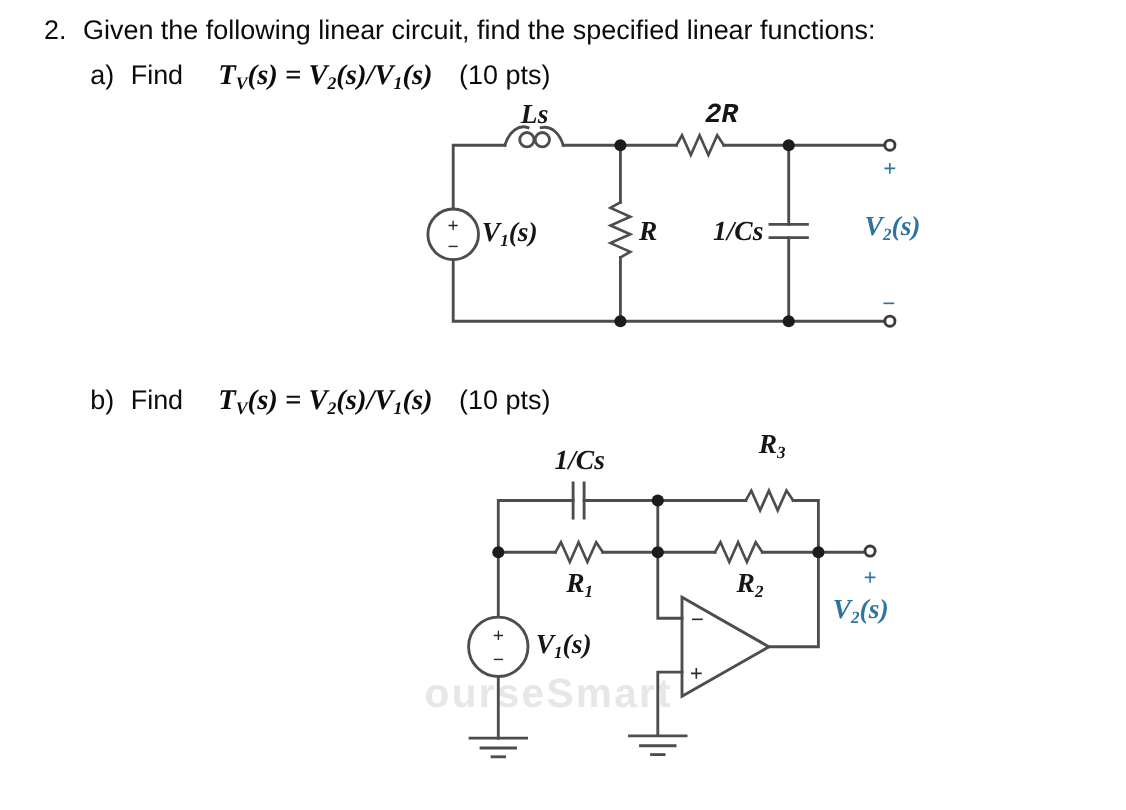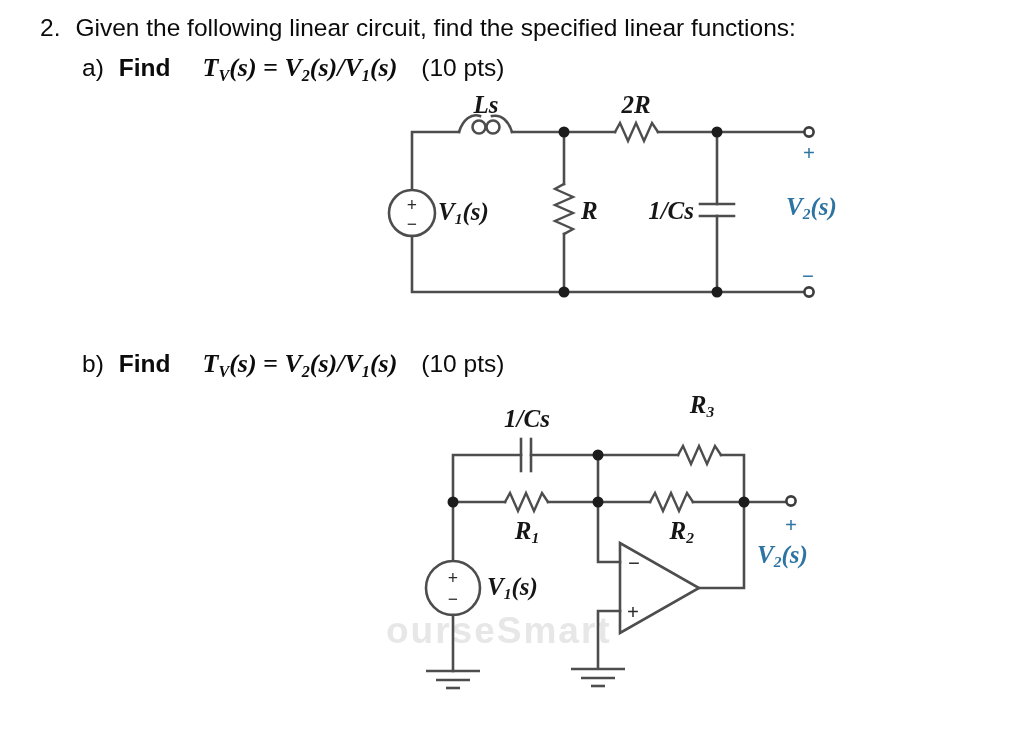--- a/index.html
+++ b/index.html
@@ -17,21 +17,21 @@
     position:absolute;left:40px;top:13px;
     font-size:24.5px;line-height:1.2;color:#0b0b0b;
     display:flex;gap:15px;white-space:nowrap;
   }
   .part-line{
     position:absolute;left:82px;
     font-size:24.5px;color:#0b0b0b;
     display:flex;align-items:baseline;white-space:nowrap;
   }
   .part-line .pfx{margin-right:15px;}
-  .part-line .verb{margin-right:32px;font-weight:bold;}
+  .part-line .verb{margin-right:32px;}
   .part-line .pts{margin-left:24px;}
   .math{
     font-family:"Liberation Serif",serif;
     font-style:italic;font-weight:700;font-size:26px;color:#0c0c0c;
   }
   sub{font-size:62%;line-height:0;vertical-align:-0.28em;letter-spacing:0;}
 
   
   svg.schem{position:absolute;left:0;top:0;z-index:1;}
   .wire{stroke:var(--wire);stroke-width:2.6;fill:none;stroke-linejoin:miter;stroke-linecap:square;}
@@ -174,21 +174,21 @@
     <circle class="dot" cx="453" cy="502" r="5.5"></circle>
     <circle class="dot" cx="598" cy="455" r="5.5"></circle>
     <circle class="dot" cx="598" cy="502" r="5.5"></circle>
     <circle class="dot" cx="744" cy="502" r="5.5"></circle>
 
     <circle class="term" cx="791" cy="501" r="4.6"></circle>
   </g>
 </svg>
 
 <div class="clabel center" style="left:464px;top:92px;width:44px;">Ls</div>
-<div class="clabel center" style="left:612px;top:92px;width:48px;">2R</div>
+<div class="clabel center" style="left:632px;top:92px;width:48px;font-family:Liberation Mono, monospace;">2R</div>
 <div class="clabel" style="left:581px;top:198px;">R</div>
 <div class="clabel right" style="left:632px;top:198px;width:62px;">1/Cs</div>
 <div class="clabel" style="left:438px;top:199px;"><span>V</span><sub>1</sub><span>(s)</span></div>
 <div class="sign" style="left:401px;top:196px;">+</div>
 <div class="sign" style="left:401px;top:215px;">−</div>
 <div class="clabel blue" style="left:786px;top:194px;"><span>V</span><sub>2</sub><span>(s)</span></div>
 <div class="sign blue big" style="left:798px;top:143px;">+</div>
 <div class="sign blue big" style="left:797px;top:266px;">−</div>
 
 <div class="clabel center" style="left:491px;top:406px;width:72px;">1/Cs</div>

